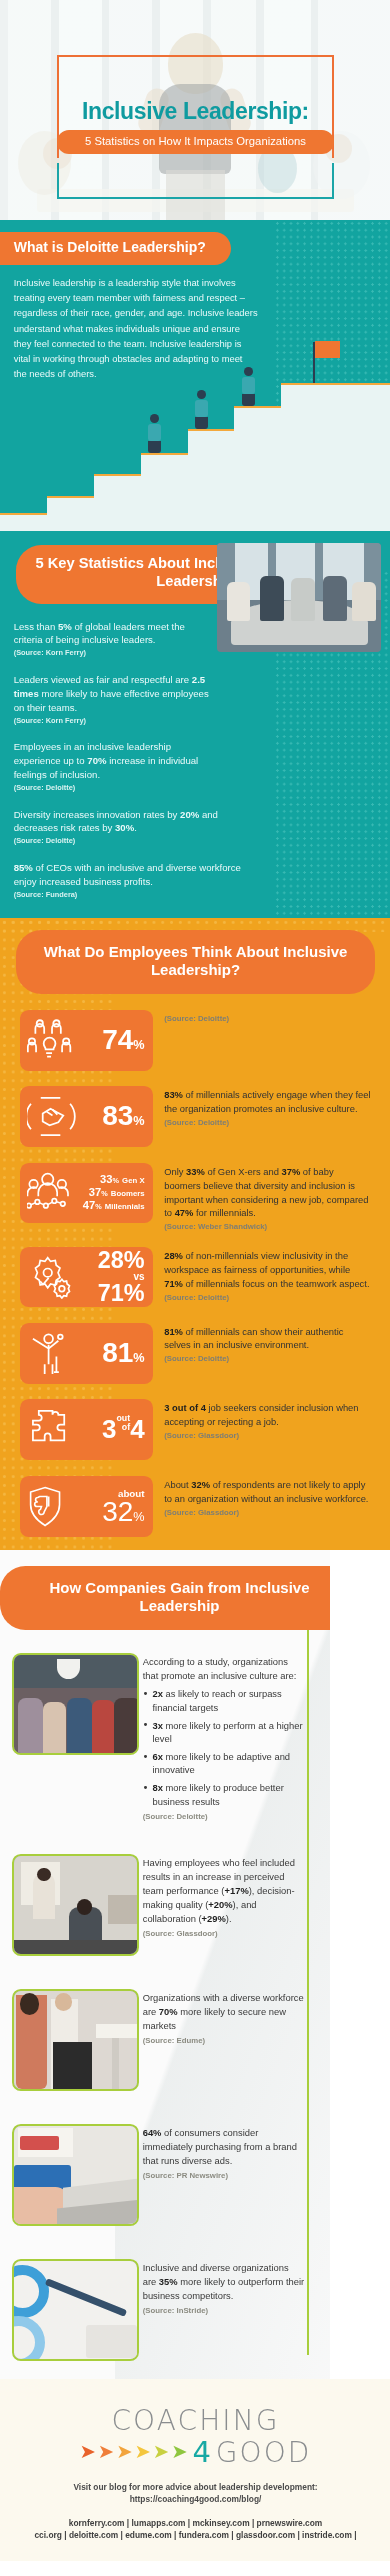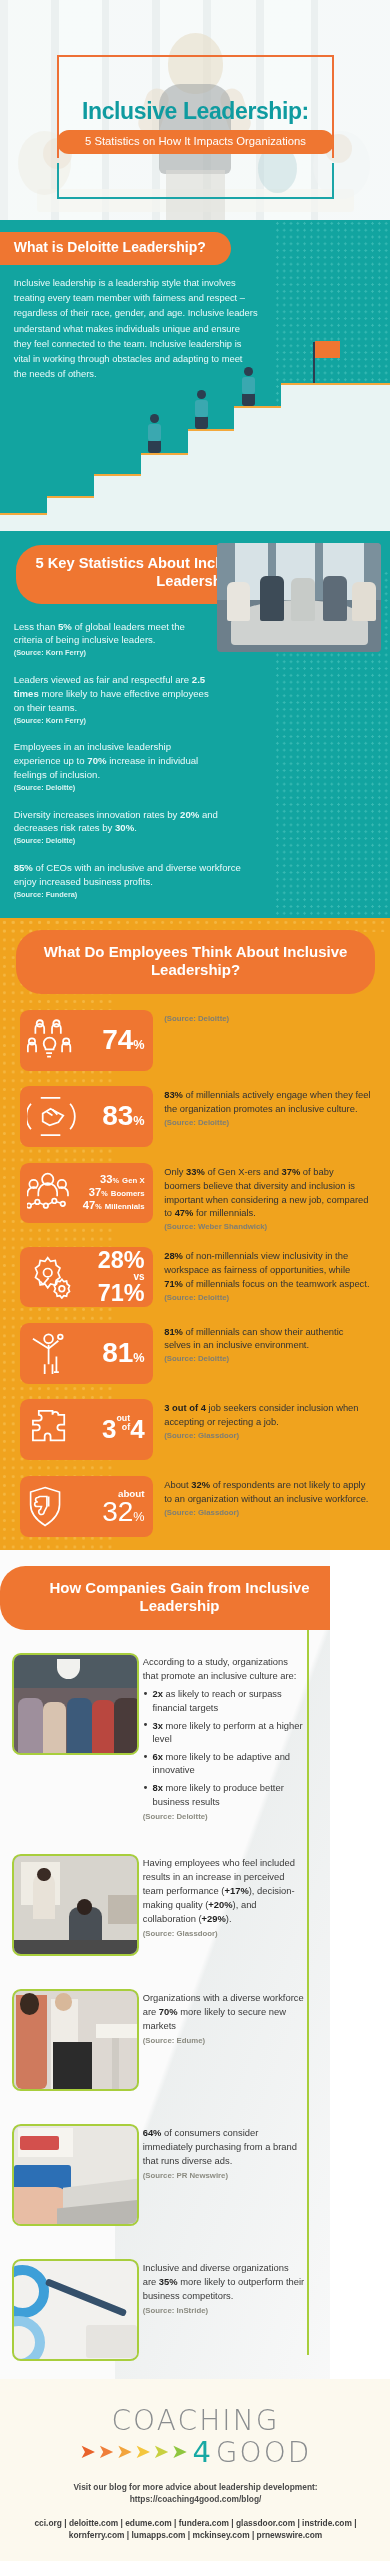--- a/index.html
+++ b/index.html
@@ -719,17 +719,17 @@
         <span class="chev" style="color:#8fc63f;">➤</span>
     </span>
     <span class="logo-4">4</span>
     <span class="logo-good">GOOD</span>
   </div>
   <div class="foot-blog">
     <div>Visit our blog for more advice about leadership development:</div>
     <div>https://coaching4good.com/blog/</div>
   </div>
   <div class="foot-srcs">
+    <div>kornferry.com | lumapps.com | mckinsey.com | prnewswire.com</div>
     <div>cci.org | deloitte.com | edume.com | fundera.com | glassdoor.com | instride.com |</div>
-    <div>kornferry.com | lumapps.com | mckinsey.com | prnewswire.com</div>
   </div>
 </div>
 
 
 </body></html>

